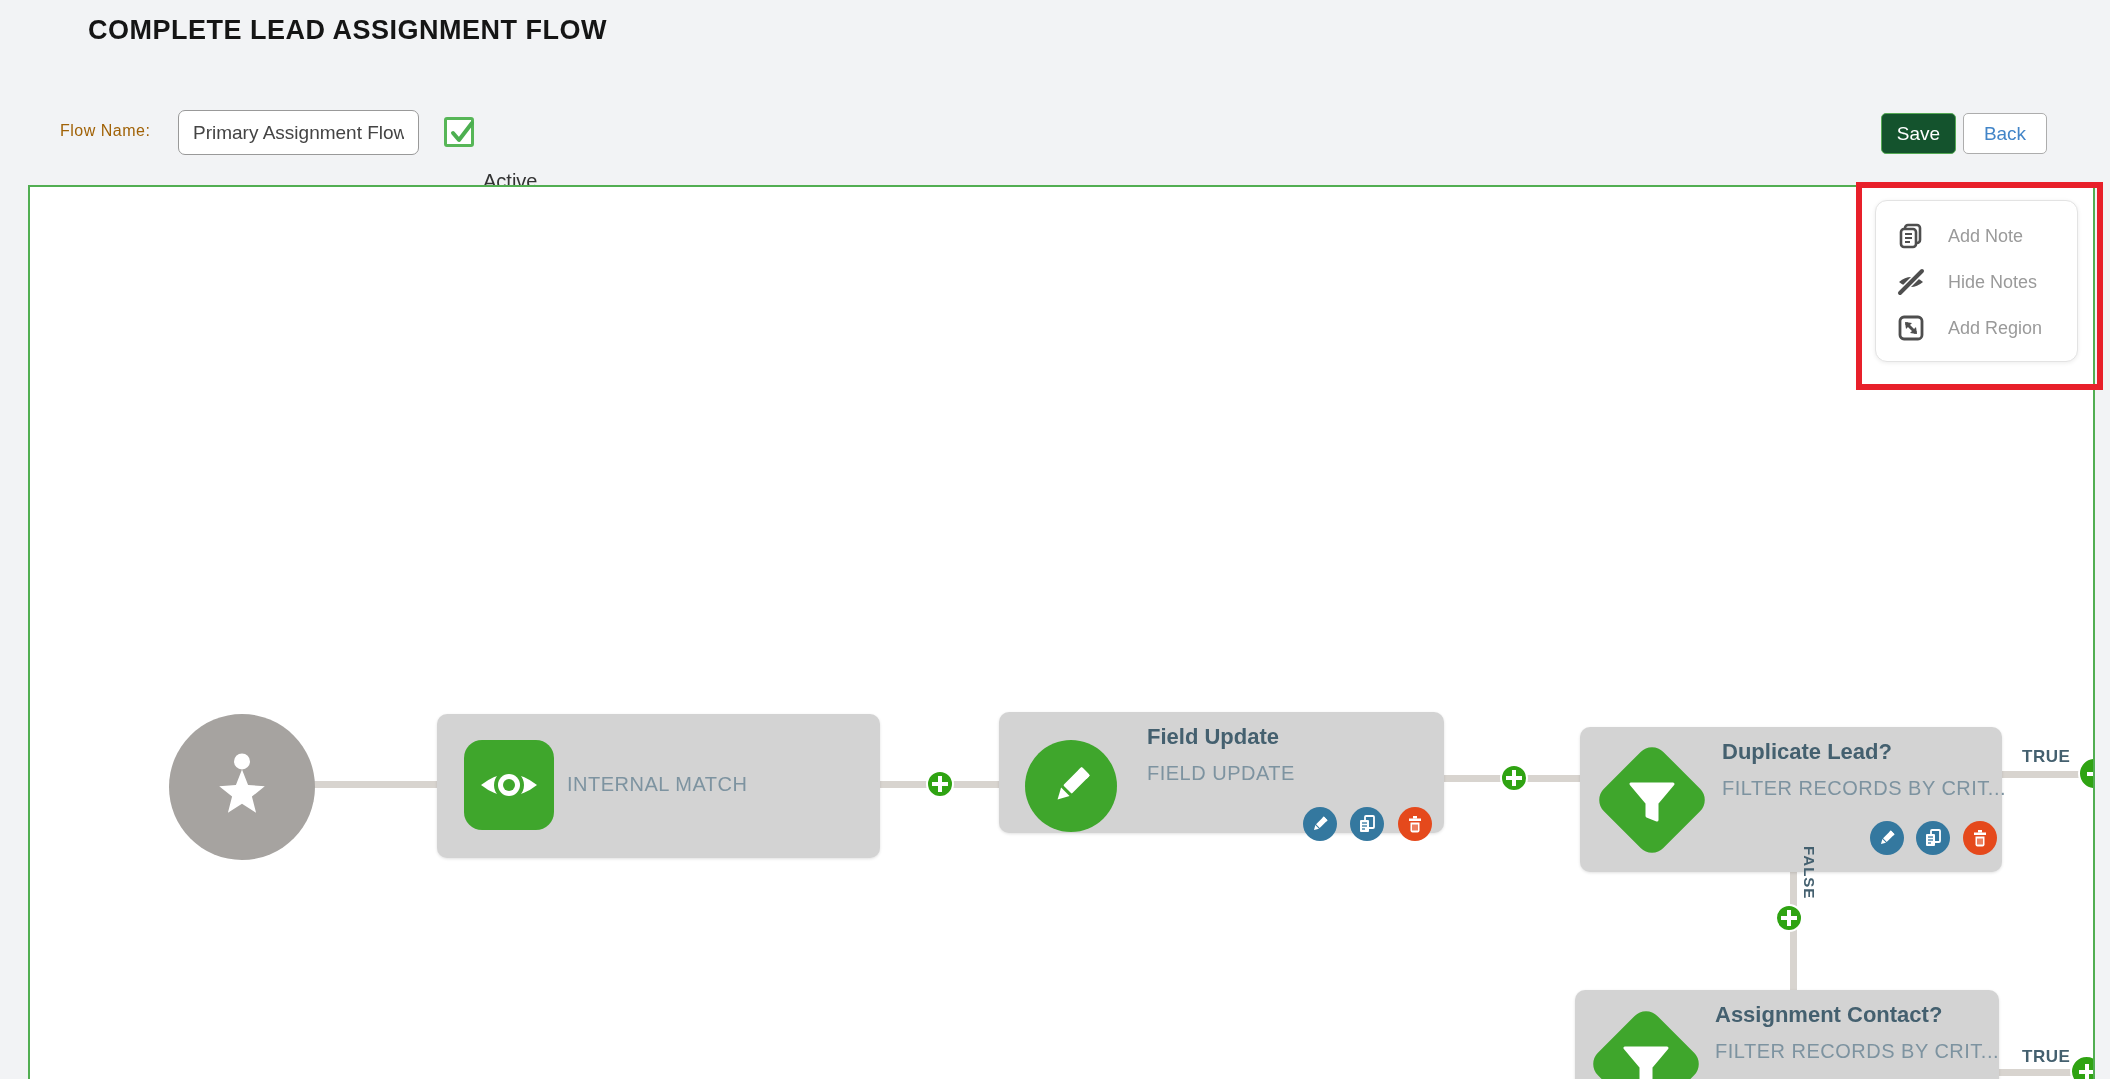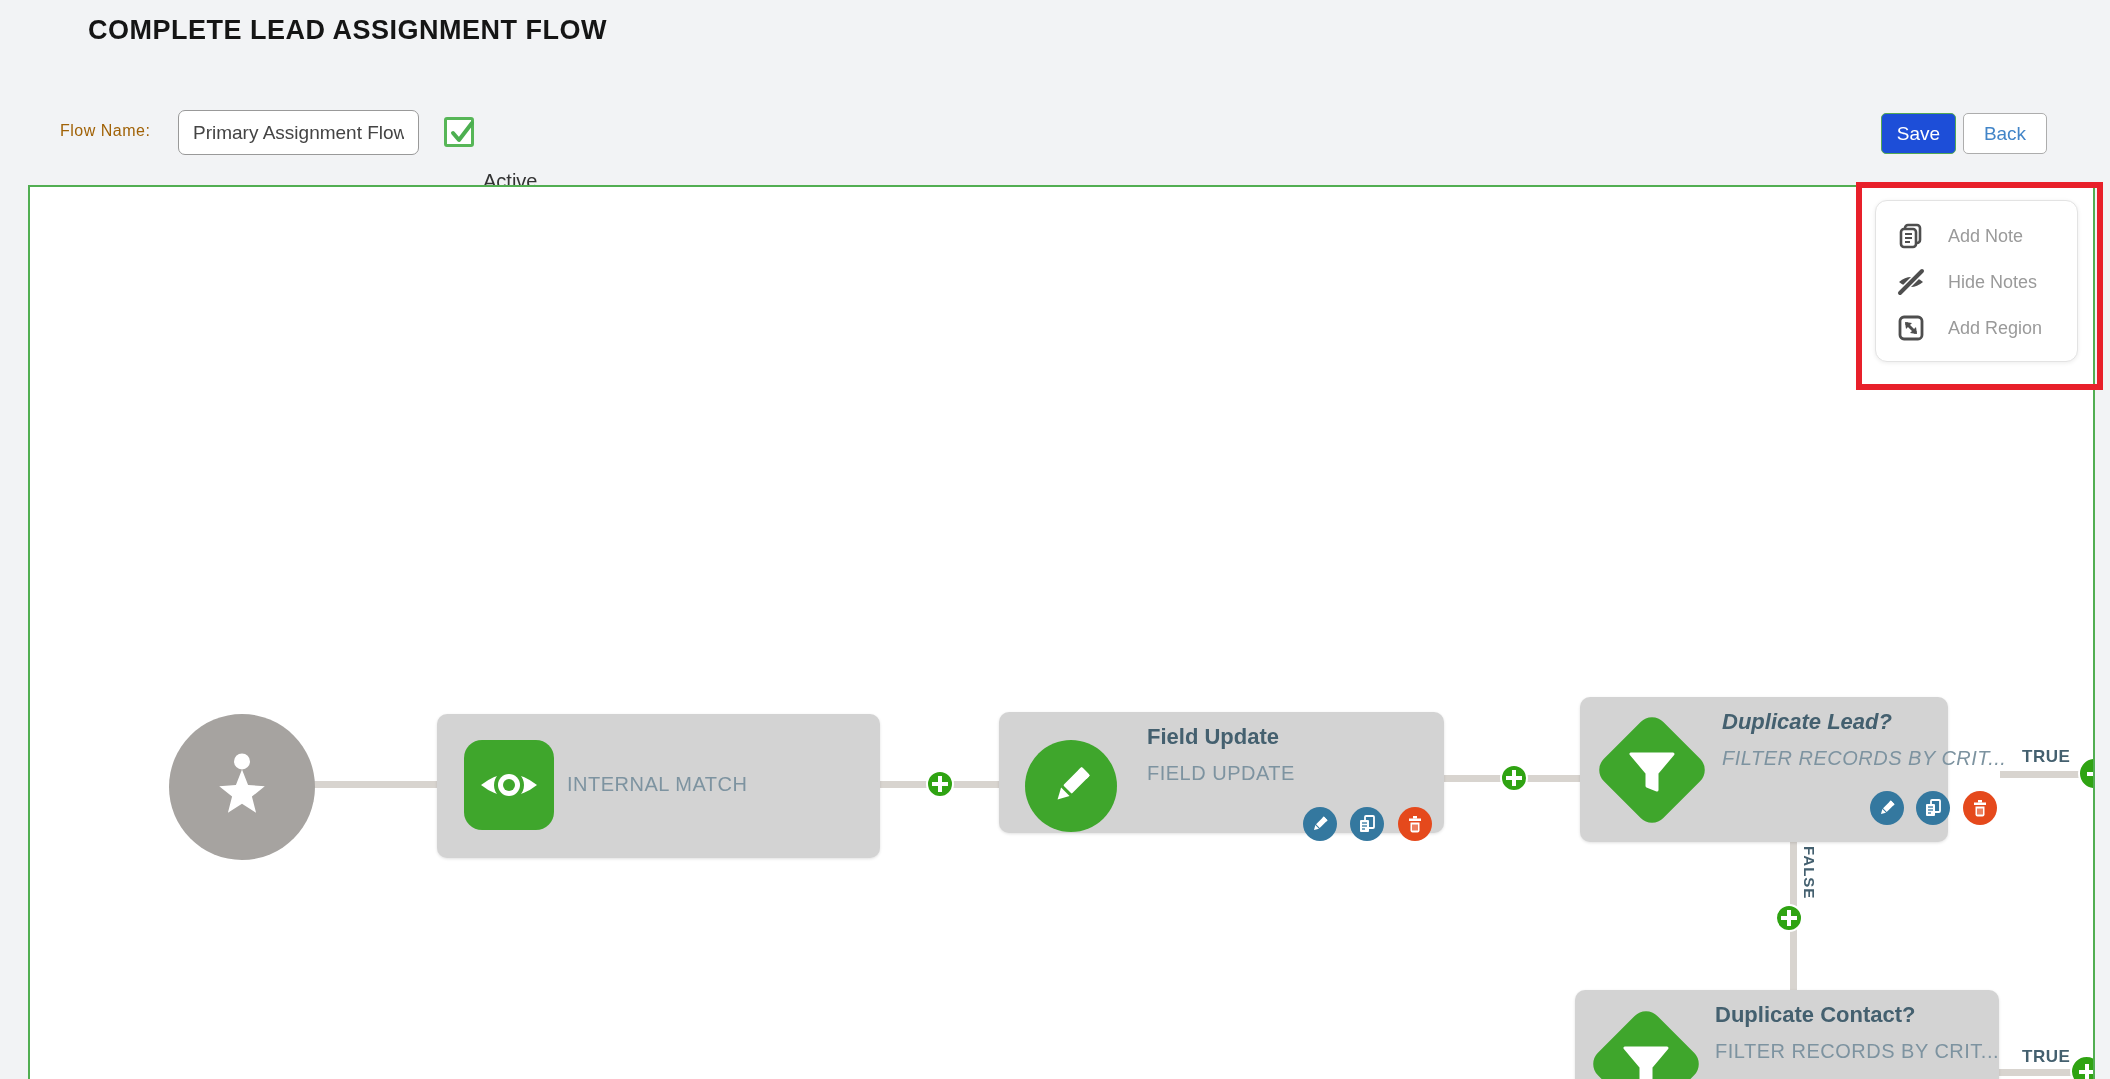--- a/index.html
+++ b/index.html
@@ -22,21 +22,21 @@
     font-family:"Liberation Sans",sans-serif; font-size:19px; color:#444;
     padding:0 14px; outline:none;
   }
   .active-checkbox {
     position:absolute; left:444px; top:117px; width:30px; height:30px;
     border:3px solid #57b657; border-radius:3px; background:#fff; cursor:pointer;
   }
   .active-checkbox svg { position:absolute; left:1px; top:-1px; }
   .active-label { position:absolute; left:483px; top:122px; font-size:20px; color:#333;margin-top:48px; }
   .btn { position:absolute; top:113px; height:41px; border-radius:5px; font-size:19px; cursor:pointer; font-family:"Liberation Sans",sans-serif; }
-  .btn-save { left:1881px; width:75px; background:#1d4ed8; border:1px solid #54a954; color:#fff; }
+  .btn-save { left:1881px; width:75px; background:#14532d; border:1px solid #54a954; color:#fff; }
   .btn-back { left:1963px; width:84px; background:#fff; border:1px solid #adadad; color:#4285c8; }
 
   
   .canvas {
     position:absolute; left:28px; top:185px; width:2067px; height:900px;
     background:#fff; border:2px solid #52ae52; overflow:hidden;
   }
 
   
   .tools-panel {
@@ -220,21 +220,21 @@
         <path d="M5.5,8.5 h9 v8 a2,2 0 0 1 -2,2 h-5 a2,2 0 0 1 -2,-2 Z" fill="#fff"></path>
         <line x1="8" y1="10.5" x2="8" y2="16.5" stroke="#e5491c" stroke-width="1.4"></line>
         <line x1="10" y1="10.5" x2="10" y2="16.5" stroke="#e5491c" stroke-width="1.4"></line>
         <line x1="12" y1="10.5" x2="12" y2="16.5" stroke="#e5491c" stroke-width="1.4"></line>
       </svg>
     </span>
   </div>
 
   <div class="plus-btn plus-sm" style="left:1470px; top:577px;"></div>
 
-  <div class="node" style="left:1550px; top:510px; width:368px; height:145px;font-style:italic;">
+  <div class="node" style="left:1550px; top:540px; width:422px; height:145px;">
     <span class="icon-diamond" style="left:30px; top:31px;">
       <svg width="52" height="52" viewBox="-26 -26 52 52">
         <polygon points="-21,-16 21,-16 5,3 5,20 -5,16 -5,3" fill="#fff" stroke="#fff" stroke-width="3" stroke-linejoin="round"></polygon>
       </svg>
     </span>
     <span class="node-title" style="left:142px; top:12px;">Duplicate Lead?</span>
     <span class="node-sub" style="left:142px; top:50px;">FILTER RECORDS BY CRIT...</span>
     <span class="action-btn act-blue" style="left:290px; top:94px;">
       <svg width="20" height="20" viewBox="-10 -10 20 20">
         <g transform="rotate(45)">
@@ -270,21 +270,21 @@
 
   <span class="branch-label vertical" style="left:1771px; top:659px;">FALSE</span>
   <div class="plus-btn plus-sm" style="left:1745px; top:717px;"></div>
 
   <div class="node" style="left:1545px; top:803px; width:424px; height:150px;">
     <span class="icon-diamond" style="left:29px; top:32px;">
       <svg width="52" height="52" viewBox="-26 -26 52 52">
         <polygon points="-21,-16 21,-16 5,3 5,20 -5,16 -5,3" fill="#fff" stroke="#fff" stroke-width="3" stroke-linejoin="round"></polygon>
       </svg>
     </span>
-    <span class="node-title" style="left:140px; top:12px;">Duplicate Contact?</span>
+    <span class="node-title" style="left:140px; top:12px;">Assignment Contact?</span>
     <span class="node-sub" style="left:140px; top:50px;">FILTER RECORDS BY CRIT...</span>
   </div>
 
   <span class="branch-label" style="left:1992px; top:860px;">TRUE</span>
   <div class="plus-btn plus-lg" style="left:2040px; top:868px;"></div>
 
 </div>
 
 <div class="annotation-rect"></div>
 

